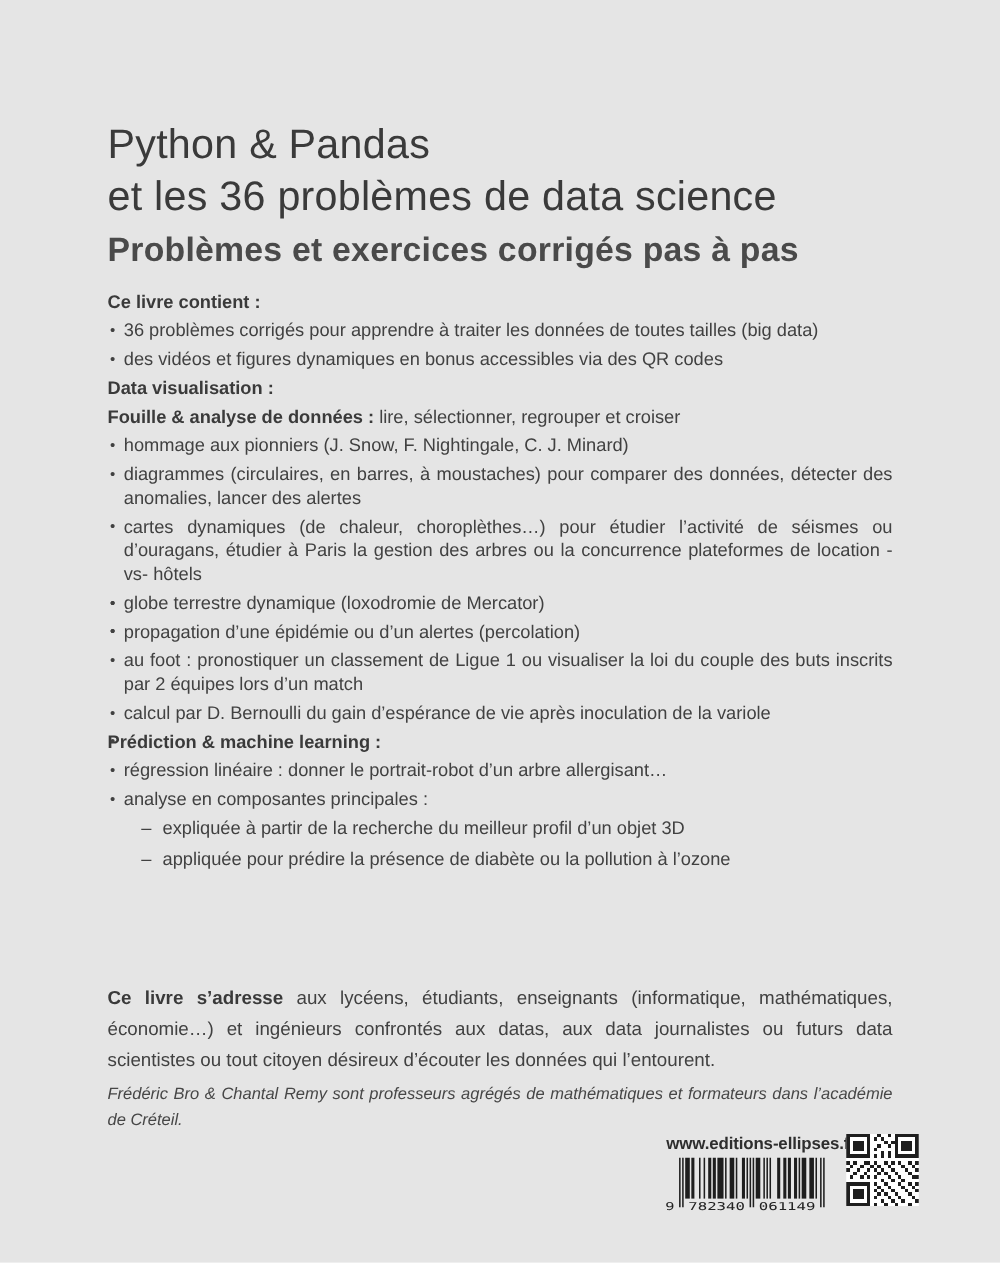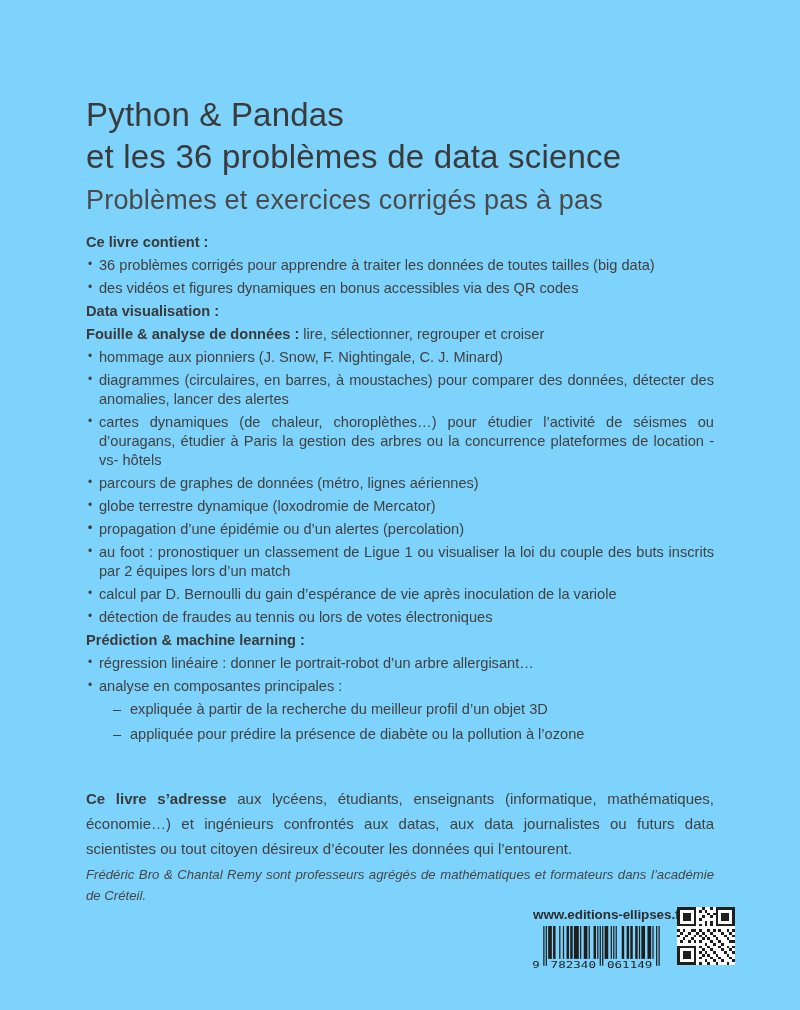--- a/index.html
+++ b/index.html
@@ -1,23 +1,23 @@
 <!DOCTYPE html>
 <html><head>
 <meta charset="utf-8">
 <style>
   html,body{margin:0;padding:0;background:#ffffff;}
   body{width:800px;height:1010px;position:relative;overflow:hidden;
        font-family:"Liberation Sans","DejaVu Sans",sans-serif;color:#3f3f3f;}
-  .page{position:absolute;inset:0;background:#7dd3fc;padding-left:24px;}
+  .page{position:absolute;inset:0;background:#e5e5e5;padding-left:24px;}
 
   
   .title-block{position:absolute;left:86px;top:94px;width:660px;}
   .title-line{font-size:33px;line-height:42px;font-weight:400;color:#3a3a3a;letter-spacing:0.2px;}
-  .subtitle{font-size:27px;line-height:40px;font-weight:400;color:#4a4a4a;margin-top:2px;letter-spacing:0.2px;}
+  .subtitle{font-size:27px;line-height:40px;font-weight:700;color:#4a4a4a;margin-top:2px;letter-spacing:0.2px;}
 
   
   .content{position:absolute;left:86px;top:230px;width:628px;
            font-size:14.6px;line-height:19px;color:#414141;}
   .sec-head{font-weight:bold;margin:3px 0 4px;color:#3a3a3a;}
   .sec-head .rest{font-weight:400;color:#414141;}
   .content ul{list-style:none;margin:0 0 1px;padding:0;}
   .content li{position:relative;padding-left:13px;margin-bottom:4px;text-align:justify;}
   .content li .marker{position:absolute;left:2px;top:-1px;font-size:12px;color:#414141;}
   .content ul.sub li{padding-left:44px;margin-bottom:6px;}
@@ -77,21 +77,20 @@
       <li>
         <span class="marker">•</span>
         <span>diagrammes (circulaires, en barres, à moustaches) pour comparer des données, détecter des anomalies, lancer des alertes</span>
       </li>
       <li>
         <span class="marker">•</span>
         <span>cartes dynamiques (de chaleur, choroplèthes…) pour étudier l’activité de séismes ou d’ouragans, étudier à Paris la gestion des arbres ou la concurrence plateformes de location -vs- hôtels</span>
       </li>
       <li>
         <span class="marker">•</span>
-        <span>parcours de graphes de données (métro, lignes aériennes)</span>
       </li>
       <li>
         <span class="marker">•</span>
         <span>globe terrestre dynamique (loxodromie de Mercator)</span>
       </li>
       <li>
         <span class="marker">•</span>
       </li>
     </ul>
 
@@ -103,21 +102,20 @@
       <li>
         <span class="marker">•</span>
         <span>au foot : pronostiquer un classement de Ligue 1 ou visualiser la loi du couple des buts inscrits par 2 équipes lors d’un match</span>
       </li>
       <li>
         <span class="marker">•</span>
         <span>calcul par D. Bernoulli du gain d’espérance de vie après inoculation de la variole</span>
       </li>
       <li>
         <span class="marker">•</span>
-        <span>détection de fraudes au tennis ou lors de votes électroniques</span>
       </li>
     </ul>
 
     <p class="sec-head">Prédiction &amp; machine learning :</p>
     <ul>
       <li>
         <span class="marker">•</span>
         <span>régression linéaire : donner le portrait-robot d’un arbre allergisant…</span>
       </li>
       <li>

